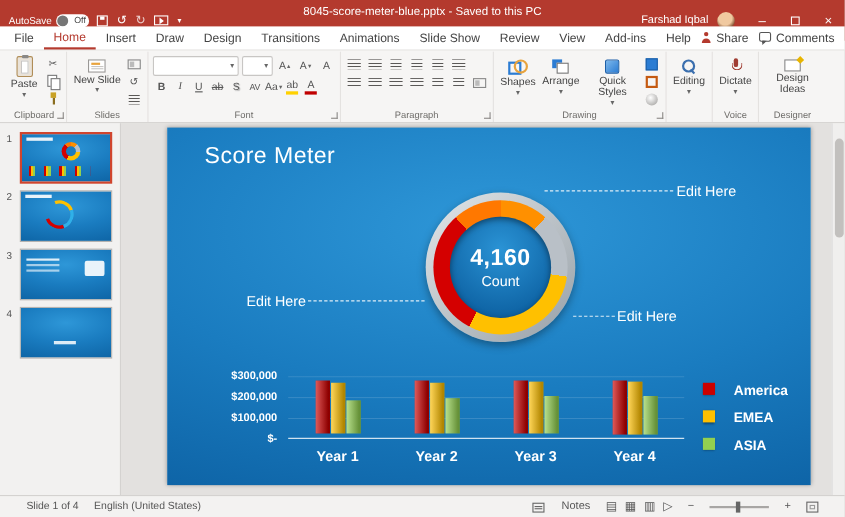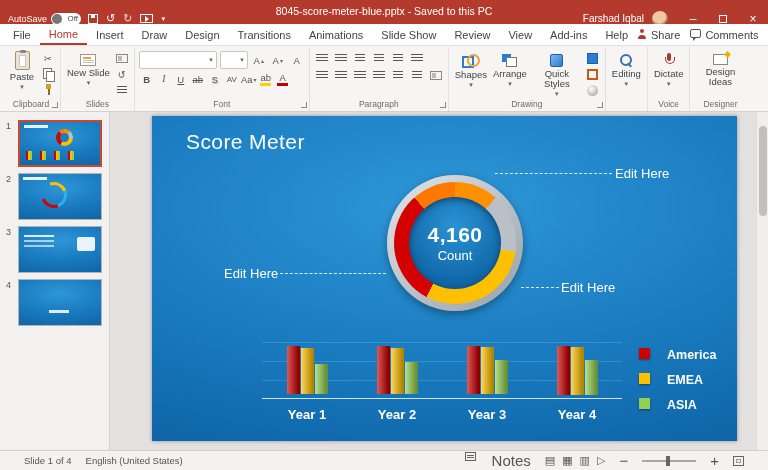--- a/index.html
+++ b/index.html
@@ -138,21 +138,21 @@
   .bars{display:flex;align-items:flex-end;gap:1px}
   .bar{width:13px;background-image:linear-gradient(90deg,rgba(255,255,255,.35),rgba(0,0,0,.3) 88%)}
   .bar-cat{position:absolute;top:61px;left:50%;transform:translateX(-50%);font-size:13px;font-weight:bold;color:#fff;white-space:nowrap}
   .legend{position:absolute;left:487px;top:232px;display:flex;flex-direction:column;gap:11px}
   .legend-row{display:flex;gap:17px;color:#fff;font-size:12.5px;font-weight:bold}
   .legend-swatch{width:11px;height:11px;display:inline-block;box-shadow:0 1px 2px rgba(0,0,0,.4)}
 
   
   .statusbar{position:absolute;left:0;right:0;bottom:0;height:20px;background:#f3f2f1;border-top:1px solid #d4d2d0;display:flex;align-items:center;font-size:9.5px;color:#555;padding:0 24px;gap:14px}
   .sb-spacer{flex:1}
-  .sb-btn{display:flex;align-items:flex-start;gap:16px;color:#555;font-size:15px}
+  .sb-btn{display:flex;align-items:flex-end;gap:16px;color:#555;font-size:10px}
   .sb-views{display:flex;align-items:center;gap:7px;font-size:11px;color:#555}
   .ic-notes{width:11px;height:9px;border:1px solid #666;position:relative}
   .ic-notes::before{content:"";position:absolute;left:1px;top:2px;right:1px;height:1px;background:#666;box-shadow:0 2px 0 #666}
   .zoom-track{position:relative;width:54px;height:2px;background:#a8a6a4;display:inline-block}
   .zoom-thumb{position:absolute;left:24px;top:-4px;width:4px;height:10px;background:#666}
   .ic-fit{width:11px;height:10px;border:1px solid #666;position:relative}
   .ic-fit::before{content:"";position:absolute;left:2px;top:2px;right:2px;bottom:2px;border:1px solid #999}
 </style>
 </head>
 <body>
@@ -491,20 +491,26 @@
         </div>
       </div>
 
       <div class="lead" style="left:343px;top:57px;width:117px"></div>
       <div class="callout" style="left:463px;top:50px">Edit Here</div>
       <div class="lead" style="left:128px;top:157px;width:106px"></div>
       <div class="callout" style="left:72px;top:150px">Edit Here</div>
       <div class="lead" style="left:369px;top:171px;width:38px"></div>
       <div class="callout" style="left:409px;top:164px">Edit Here</div>
 
+      <div class="yticks">
+        <div class="ytick" style="top:0">$300,000</div>
+        <div class="ytick" style="top:19px">$200,000</div>
+        <div class="ytick" style="top:38px">$100,000</div>
+        <div class="ytick" style="top:57px">$-</div>
+      </div>
       <div class="plot">
           <div class="bar-group">
             <div class="bars">
               <div class="bar" style="height: 48px; background-color: rgb(204, 0, 0);"></div>
               <div class="bar" style="height: 46px; background-color: rgb(255, 192, 0);"></div>
               <div class="bar" style="height: 30px; background-color: rgb(146, 208, 80);"></div>
             </div>
             <div class="bar-cat">Year 1</div>
           </div>
           <div class="bar-group">

